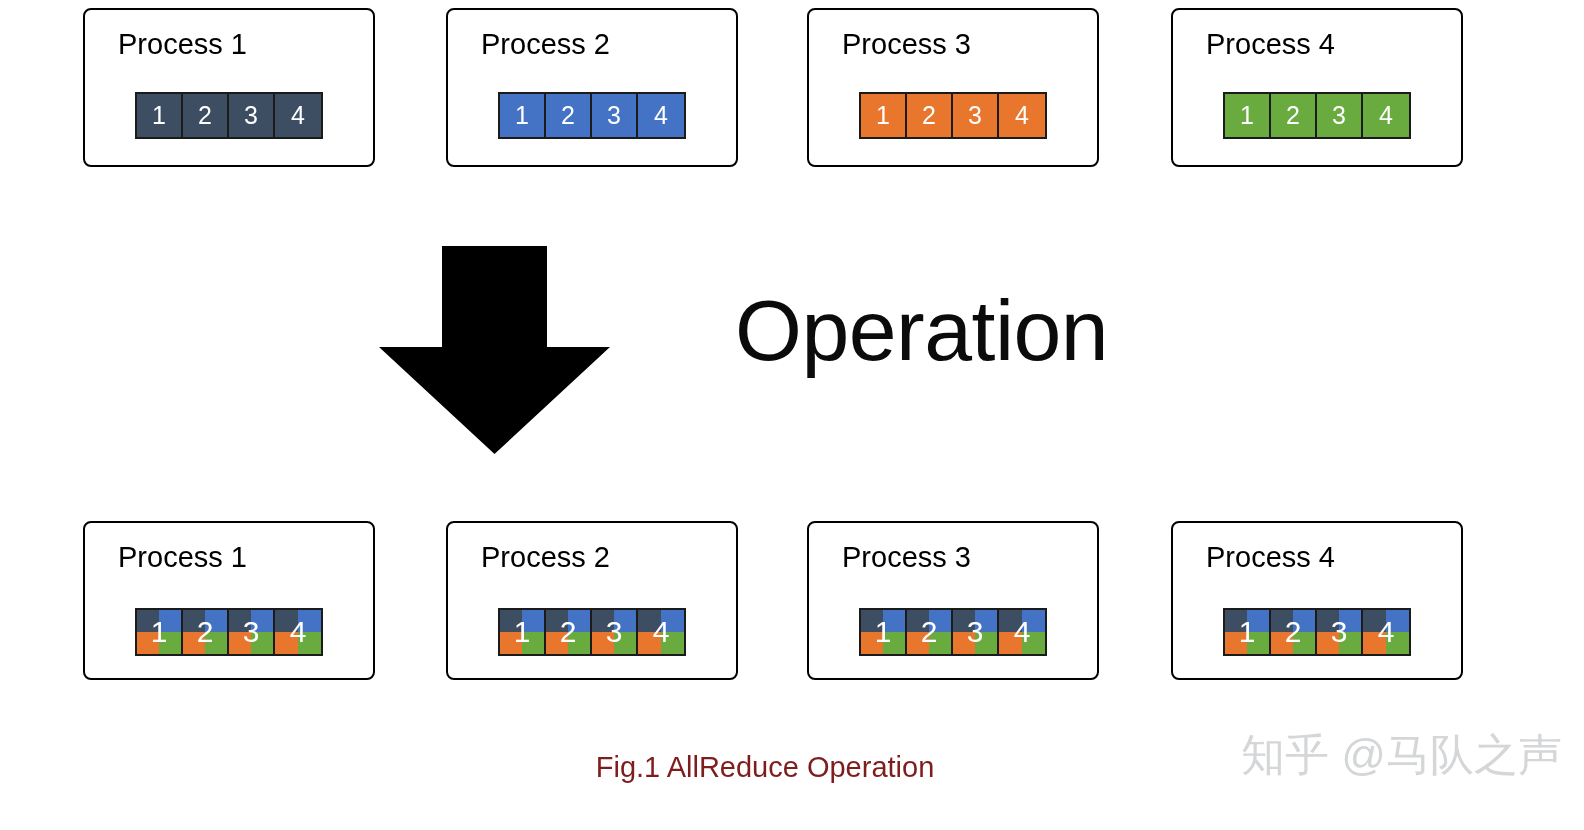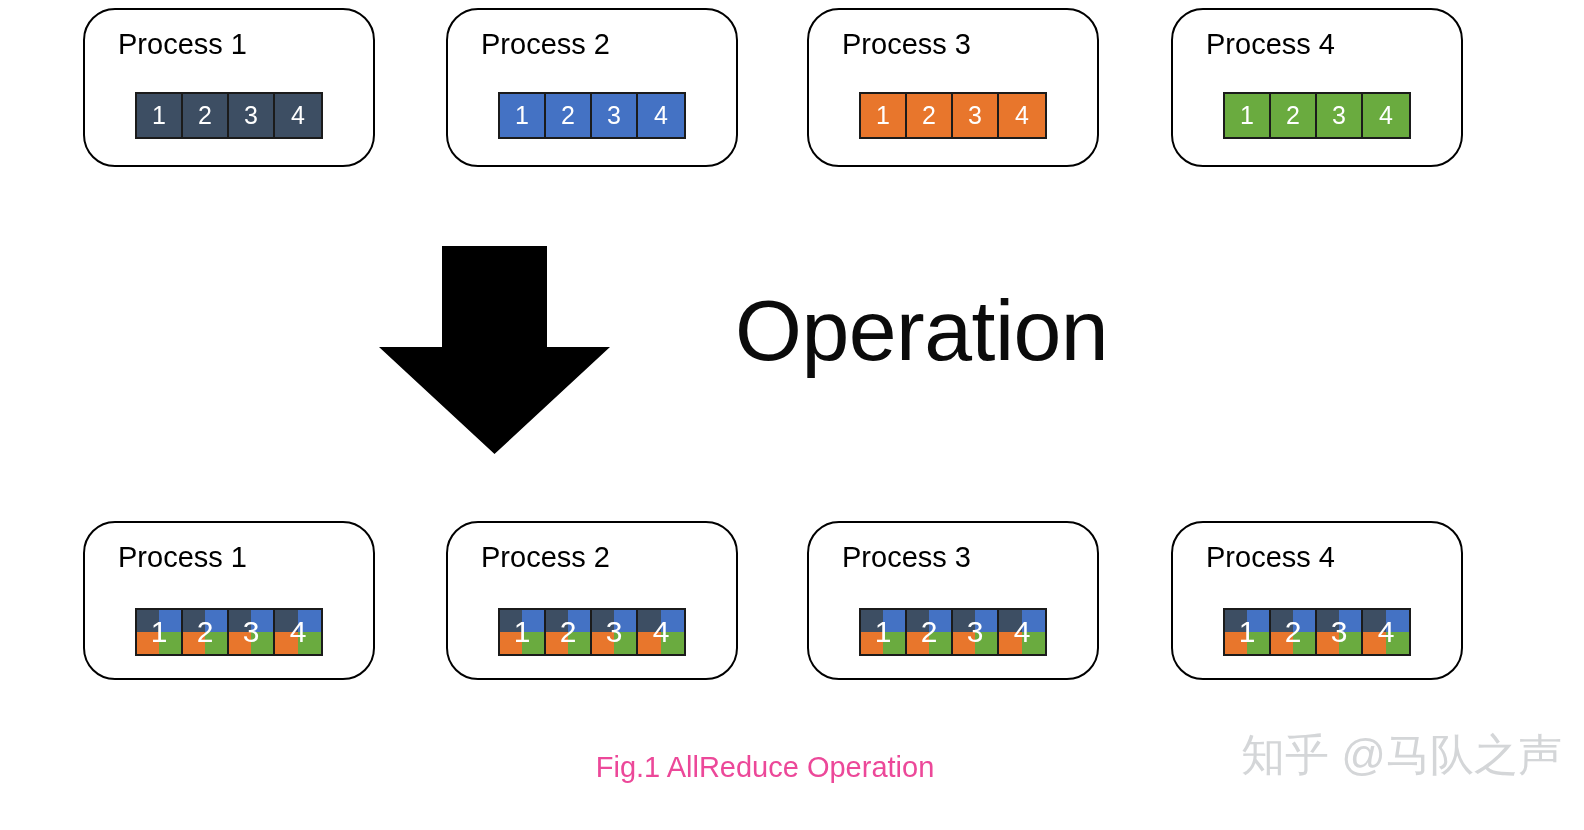--- a/index.html
+++ b/index.html
@@ -14,21 +14,21 @@
     overflow: hidden;
     font-family: "Liberation Sans", sans-serif;
     -webkit-font-smoothing: antialiased;
   }
 
   
   .proc-box {
     position: absolute;
     box-sizing: border-box;
     border: 2.5px solid #000000;
-    border-radius: 32px;
+    border-radius: 8px;
     background: #ffffff;
   }
   .proc-label {
     position: absolute;
     left: 33px;
     top: 20px;
     font-size: 29px;
     line-height: 1;
     color: #000000;
     white-space: nowrap;
@@ -110,21 +110,21 @@
 
   
   .caption {
     position: absolute;
     left: 0;
     top: 753px;
     width: 1530px;
     text-align: center;
     font-size: 29px;
     line-height: 1;
-    color: #ec4899;
+    color: #7f1d1d;
     white-space: nowrap;
   }
 
   
   .watermark {
     position: absolute;
     right: 22px;
     top: 733px;
     font-size: 44px;
     line-height: 1;

